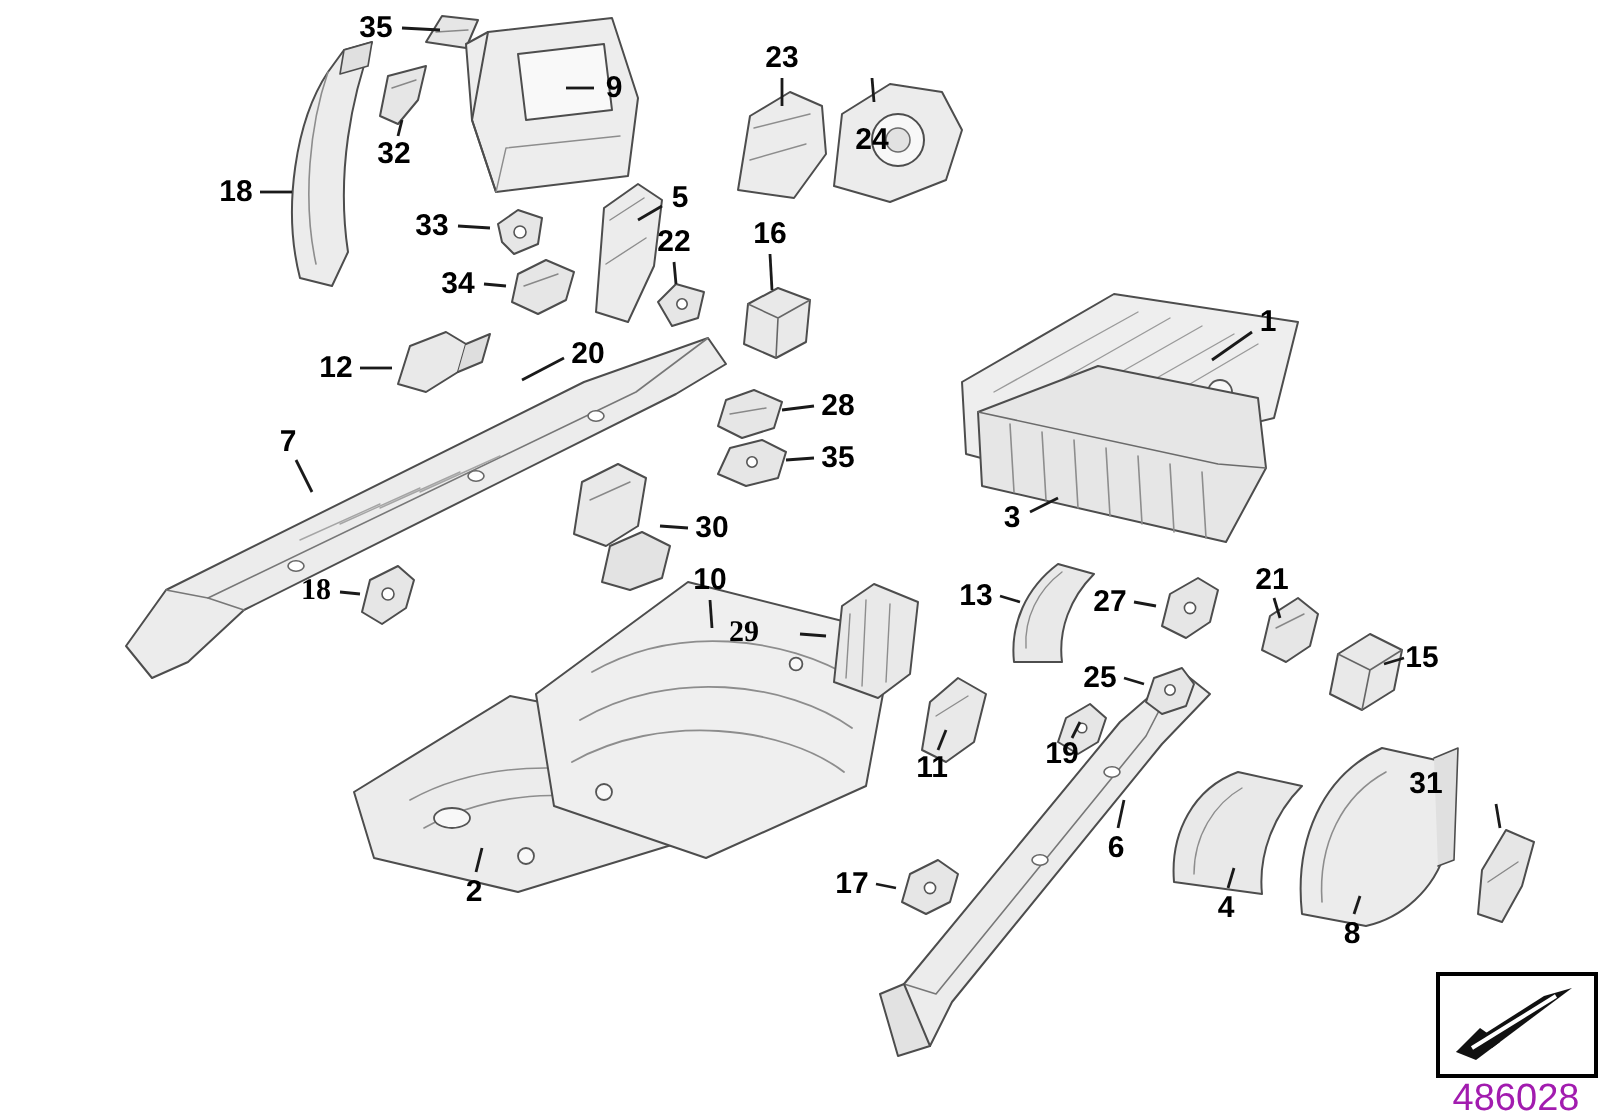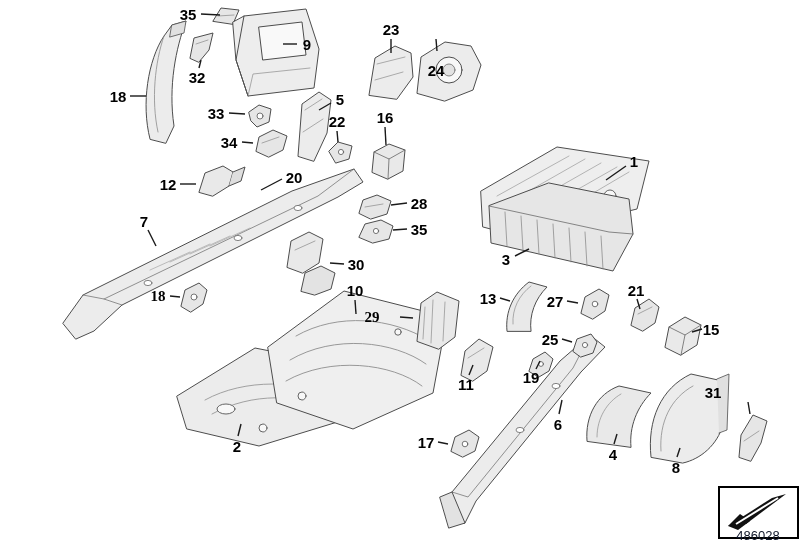--- a/index.html
+++ b/index.html
@@ -9,22 +9,22 @@
   .callout{
     position:absolute;transform:translate(-50%,-50%);
     font-weight:700;font-size:15px;line-height:1;color:#000;
     cursor:pointer;user-select:none;
   }
   .legend-box{
     position:absolute;left:718px;top:486px;width:77px;height:49px;
     border:2px solid #000;background:#fff;
   }
   .image-number{
-    position:absolute;left:722px;top:528px;width:72px;text-align:center;
-    font-size:13px;color:#0f172a;
+    position:absolute;left:722px;top:539px;width:72px;text-align:center;
+    font-size:19px;color:#a21caf;
   }
   .art path,.art circle,.art ellipse,.art polygon{stroke-linejoin:round;stroke-linecap:round;}
 </style>
 </head>
 <body>
 
 <div class="stage">
 
   <svg class="art" width="800" height="560" viewBox="0 0 800 560">
 

